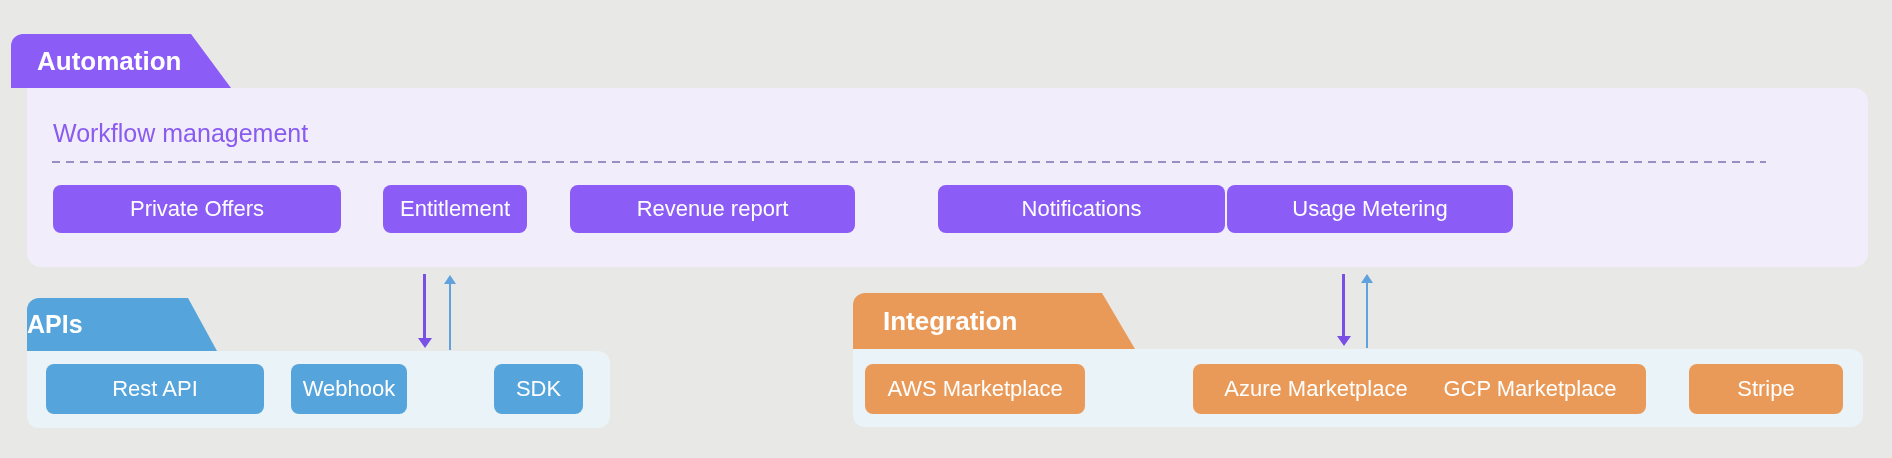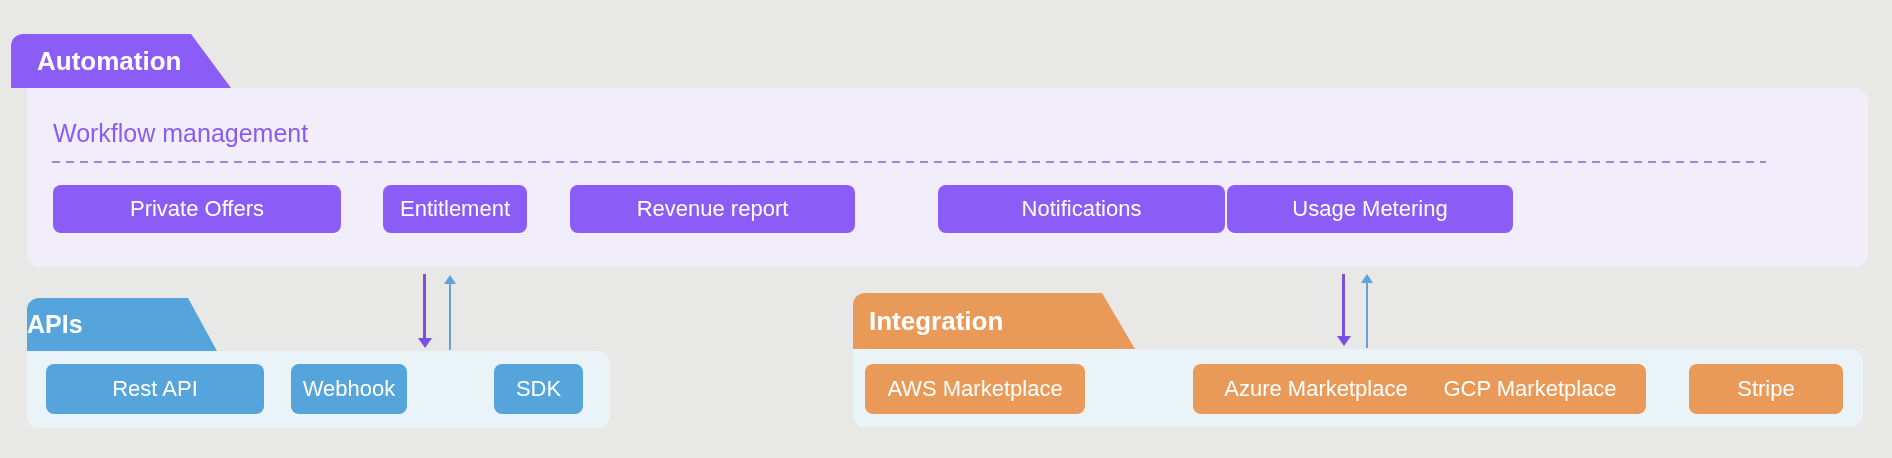--- a/index.html
+++ b/index.html
@@ -33,21 +33,21 @@
   .tab-apis {
     left: 27px; top: 298px; width: 190px; height: 53px;
     background: var(--blue, #55A4DB);
     clip-path: polygon(0 0, calc(100% - 29px) 0, 100% 100%, 0 100%);
     font-size: 25px;
   }
   .tab-integration {
     left: 853px; top: 293px; width: 282px; height: 56px;
     background: var(--orange, #EA9A58);
     clip-path: polygon(0 0, calc(100% - 33px) 0, 100% 100%, 0 100%);
-    padding-left: 16px;
+    padding-left: 30px;
   }
 
   
   .panel { position: absolute; border-radius: 14px; }
   .panel-automation {
     left: 27px; top: 88px; width: 1841px; height: 179px;
     background: var(--purple-light, #F1EDFB);
     border-top-left-radius: 0;
   }
   .panel-apis {

